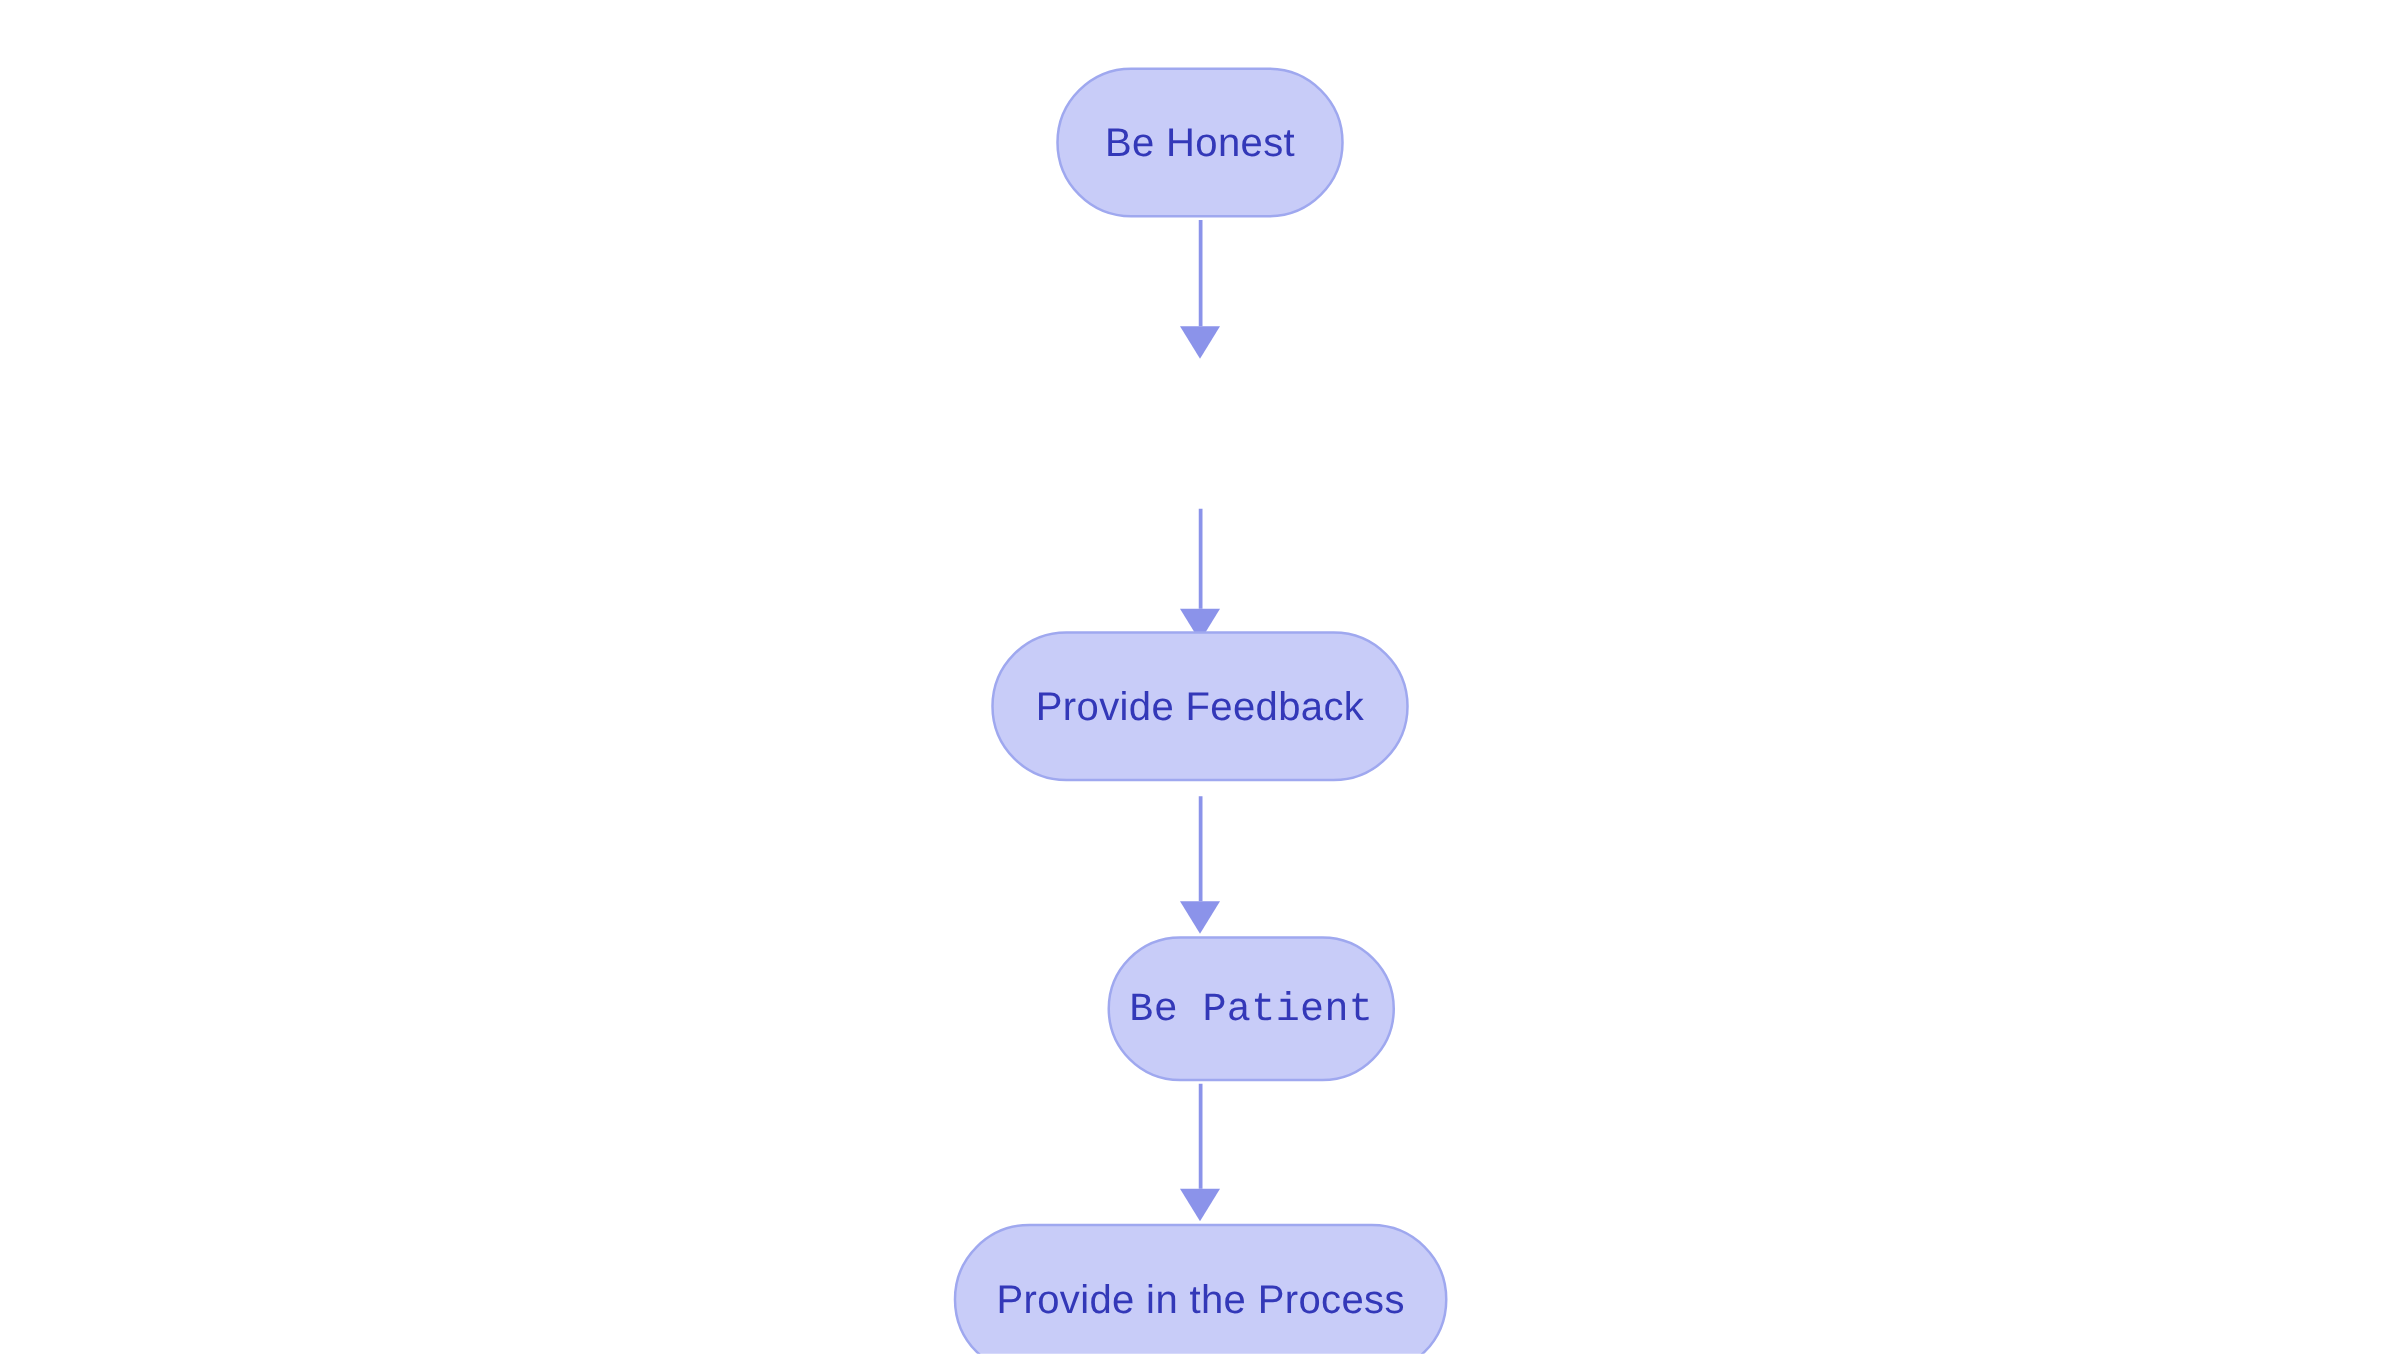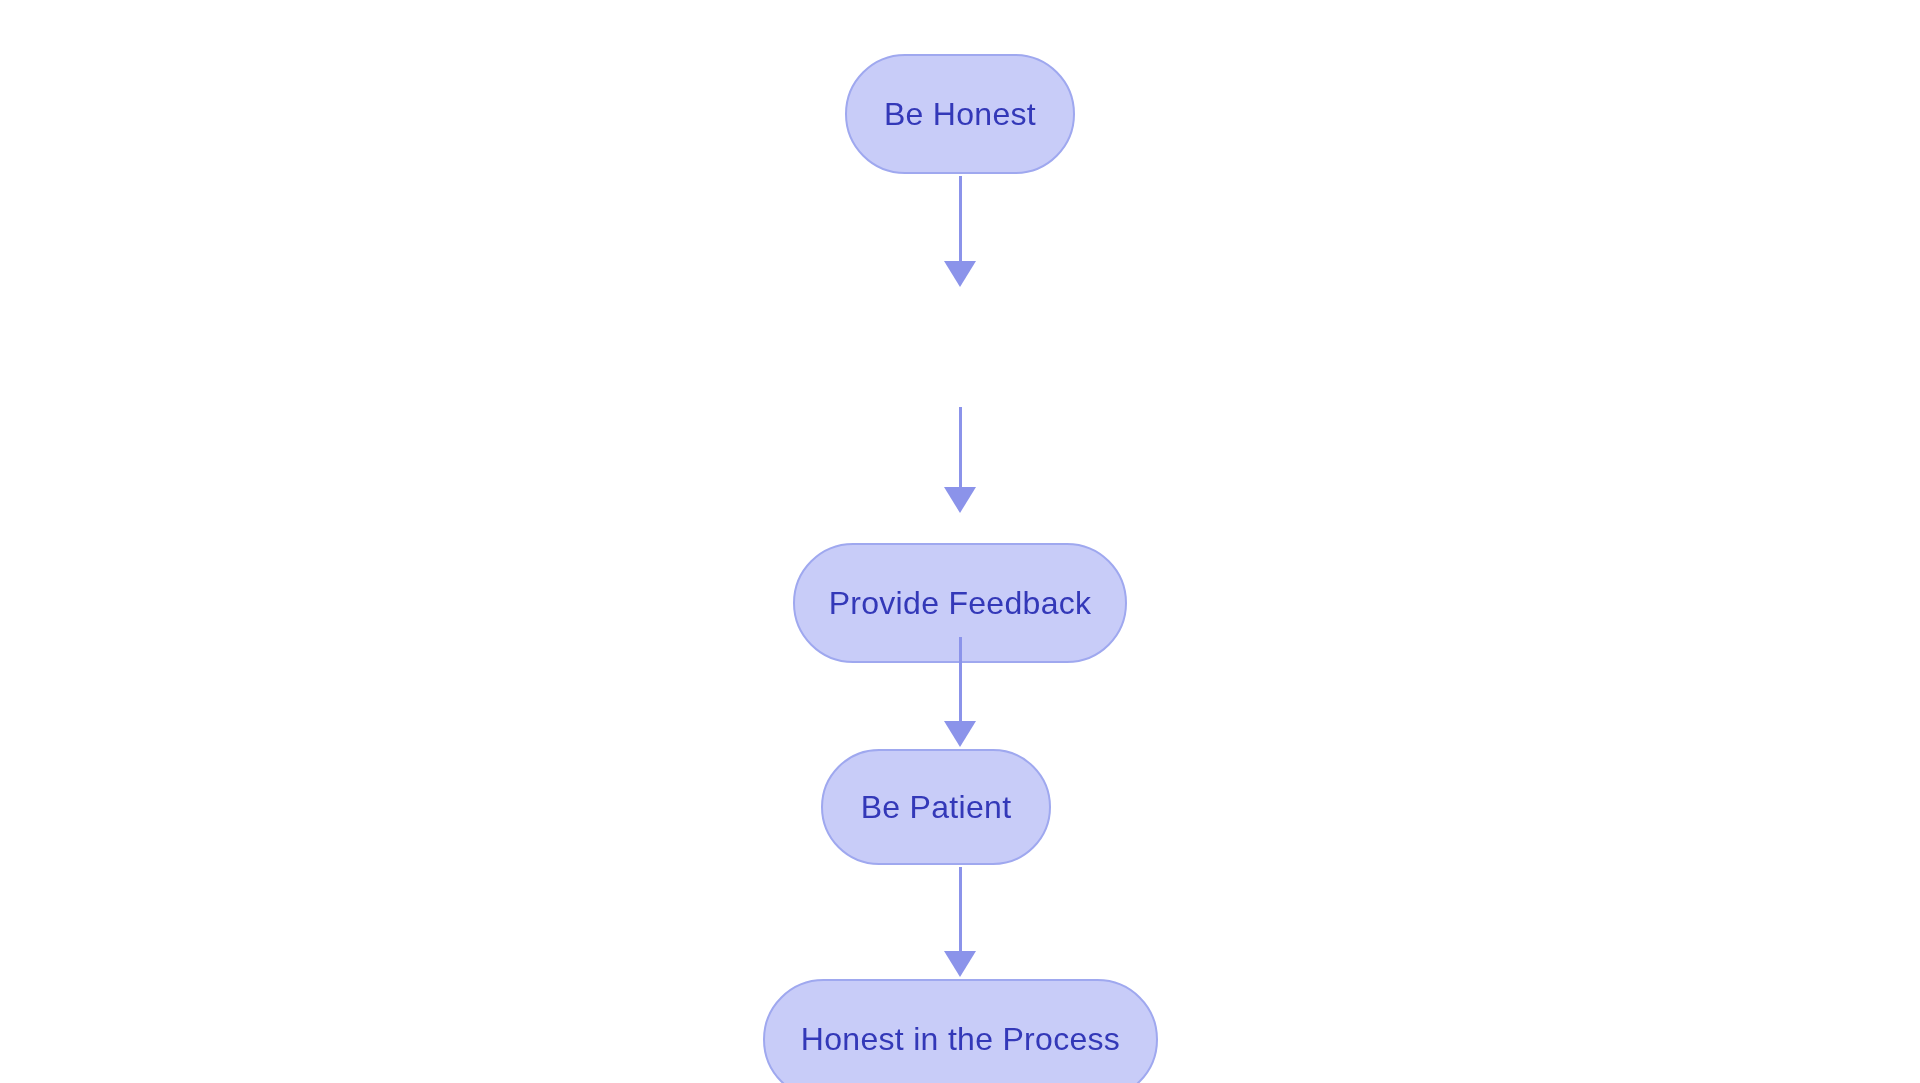--- a/index.html
+++ b/index.html
@@ -36,22 +36,22 @@
   .node-label {
     color: var(--node-text);
     font-size: 32px;
     font-weight: 400;
     letter-spacing: 0.3px;
     white-space: nowrap;
     user-select: none;
   }
   .node-1 { left: 845px; top:  17px; width: 230px; height: 120px; }
   .node-2 { left: 809px; top: 252px; width: 302px; height: 116px; }
-  .node-3 { left: 793px; top: 506px; width: 334px; height: 120px; }
-  .node-4 { left: 821px; top: 712px; width: 230px; height: 116px; }
+  .node-3 { left: 793px; top: 468px; width: 334px; height: 120px; }
+  .node-4 { left: 886px; top: 712px; width: 230px; height: 116px; font-family: Liberation Mono, monospace; }
   .node-5 { left: 763px; top: 942px; width: 395px; height: 121px; }
 
   .arrow {
     position: absolute;
     left: 944px;            
     width: 32px;
     display: flex;
     flex-direction: column;
     align-items: center;
   }
@@ -104,16 +104,16 @@
   <div class="node node-4">
     <span class="node-label">Be Patient</span>
   </div>
 
   <div class="arrow arrow-4">
     <div class="arrow-shaft"></div>
     <div class="arrow-head"></div>
   </div>
 
   <div class="node node-5">
-    <span class="node-label">Honest in the Process</span>
+    <span class="node-label">Provide in the Process</span>
   </div>
 
 </div>
 
 </body></html>

